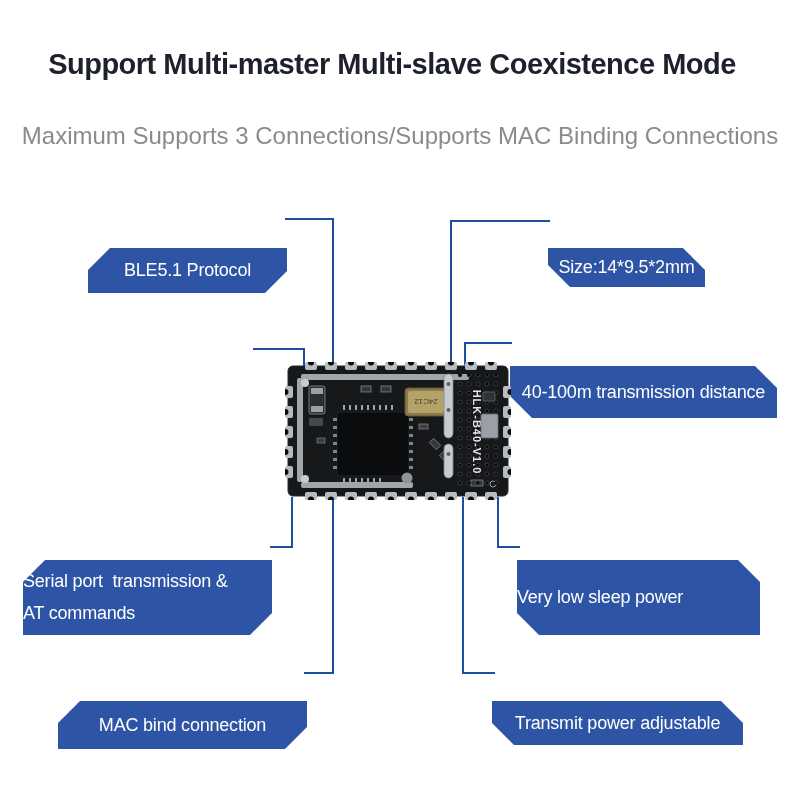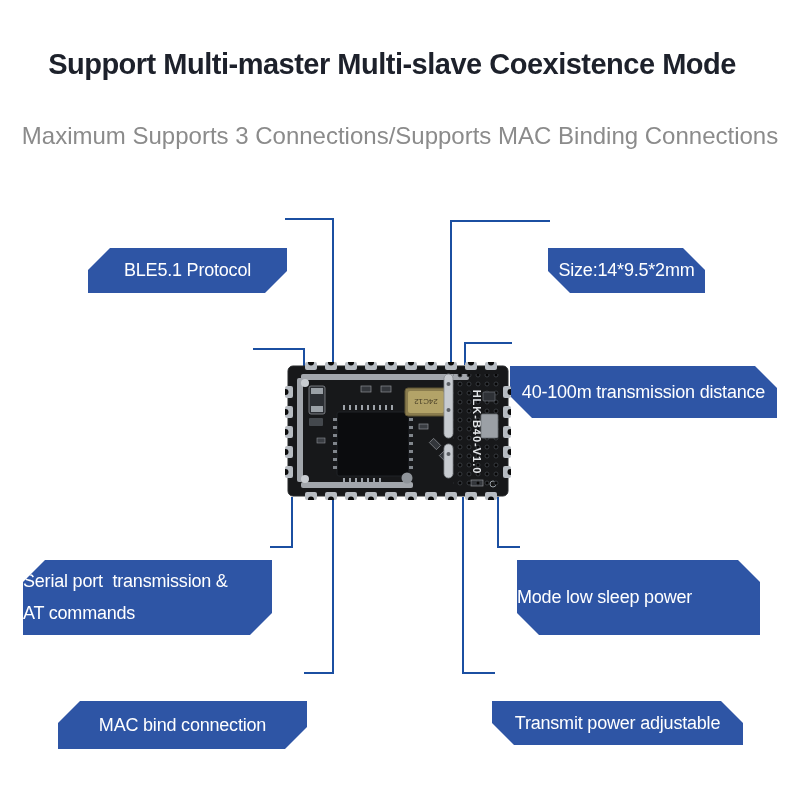--- a/index.html
+++ b/index.html
@@ -50,28 +50,28 @@
     <span class="co-text">BLE5.1 Protocol</span>
   </div>
   <div class="callout co-left co-multiline" style="left:23px;top:517px;width:249px;height:75px">
     <span class="co-text">Serial port  transmission &amp;</span>
     <span class="co-text">AT commands</span>
   </div>
   <div class="callout co-left" style="left:58px;top:658px;width:249px;height:48px">
     <span class="co-text">MAC bind connection</span>
   </div>
 
-  <div class="callout co-right" style="left:548px;top:205px;width:157px;height:45px">
+  <div class="callout co-right" style="left:548px;top:205px;width:157px;height:39px">
     <span class="co-text">Size:14*9.5*2mm</span>
   </div>
   <div class="callout co-right" style="left:510px;top:323px;width:267px;height:52px">
     <span class="co-text">40-100m transmission distance</span>
   </div>
   <div class="callout co-right co-multiline" style="left:517px;top:517px;width:243px;height:75px">
-    <span class="co-text">Mode low sleep power</span>
+    <span class="co-text">Very low sleep power</span>
   </div>
   <div class="callout co-right" style="left:492px;top:658px;width:251px;height:44px">
     <span class="co-text">Transmit power adjustable</span>
   </div>
 
   <div class="hline" style="left:285px;top:218px;width:49px"></div>
   <div class="vline" style="left:332px;top:218px;height:147px"></div>
 
   <div class="hline" style="left:253px;top:348px;width:52px"></div>
   <div class="vline" style="left:303px;top:348px;height:18px"></div>

